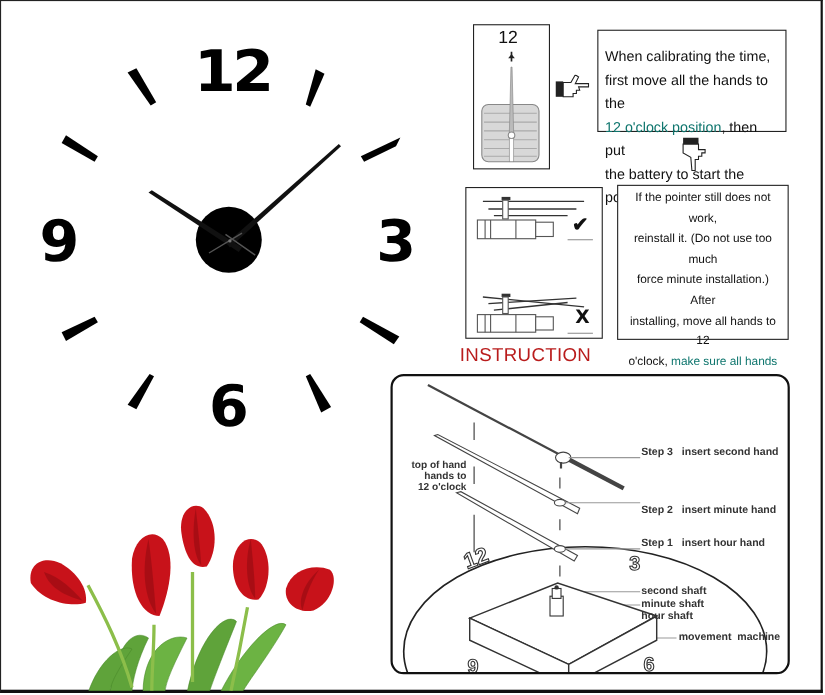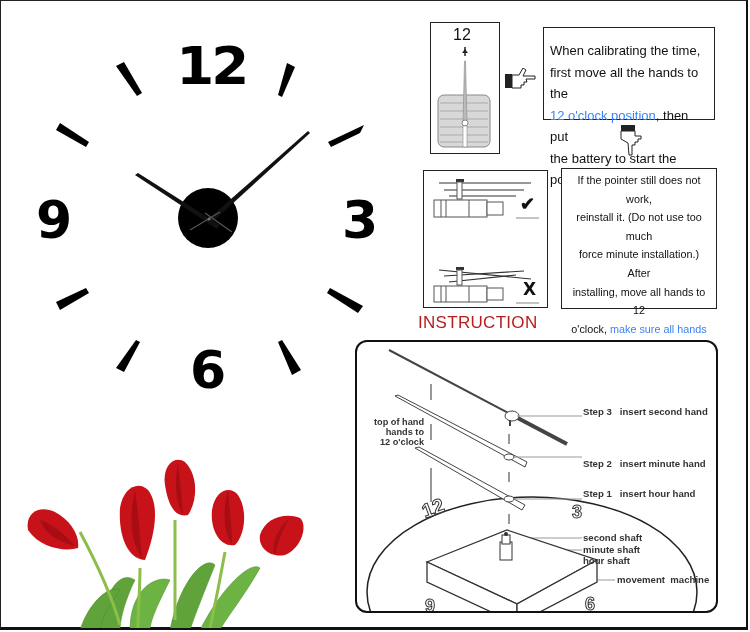--- a/index.html
+++ b/index.html
@@ -2,21 +2,21 @@
 <html><head>
 <meta charset="utf-8">
 <style>
   html,body{margin:0;padding:0;background:#fff;}
   body{width:750px;height:632px;position:relative;overflow:hidden;font-family:"Liberation Sans",sans-serif;}
   .frame{position:absolute;left:0;top:0;width:748px;height:630px;border:1px solid #222;border-right:2px solid #111;border-bottom:3px solid #111;box-sizing:border-box;}
   .abs{position:absolute;}
   .box{position:absolute;border:1.5px solid #222;background:#fff;box-sizing:border-box;}
   .txt1{font-size:13px;line-height:21.5px;color:#111;padding:12px 6px;}
   .txt2{font-size:10.8px;line-height:18.6px;color:#111;padding:2px 5px;}
-  .red{color:#3b82f6;}
+  .red{color:#0f766e;}
   .instr-title{position:absolute;left:418px;top:313px;font-size:17px;letter-spacing:0.3px;color:#b91c1c;}
   .panel{position:absolute;left:355px;top:340px;width:363px;height:273px;border:2px solid #111;border-radius:12px;box-sizing:border-box;overflow:hidden;background:#fff;}
   .lbl{position:absolute;font-size:9.6px;font-weight:bold;color:#333;white-space:nowrap;}
   .num-big{position:absolute;font-family:"DejaVu Sans",sans-serif;font-weight:bold;color:#000;}
 </style>
 </head>
 <body>
 
 <div class="frame"></div>
 

